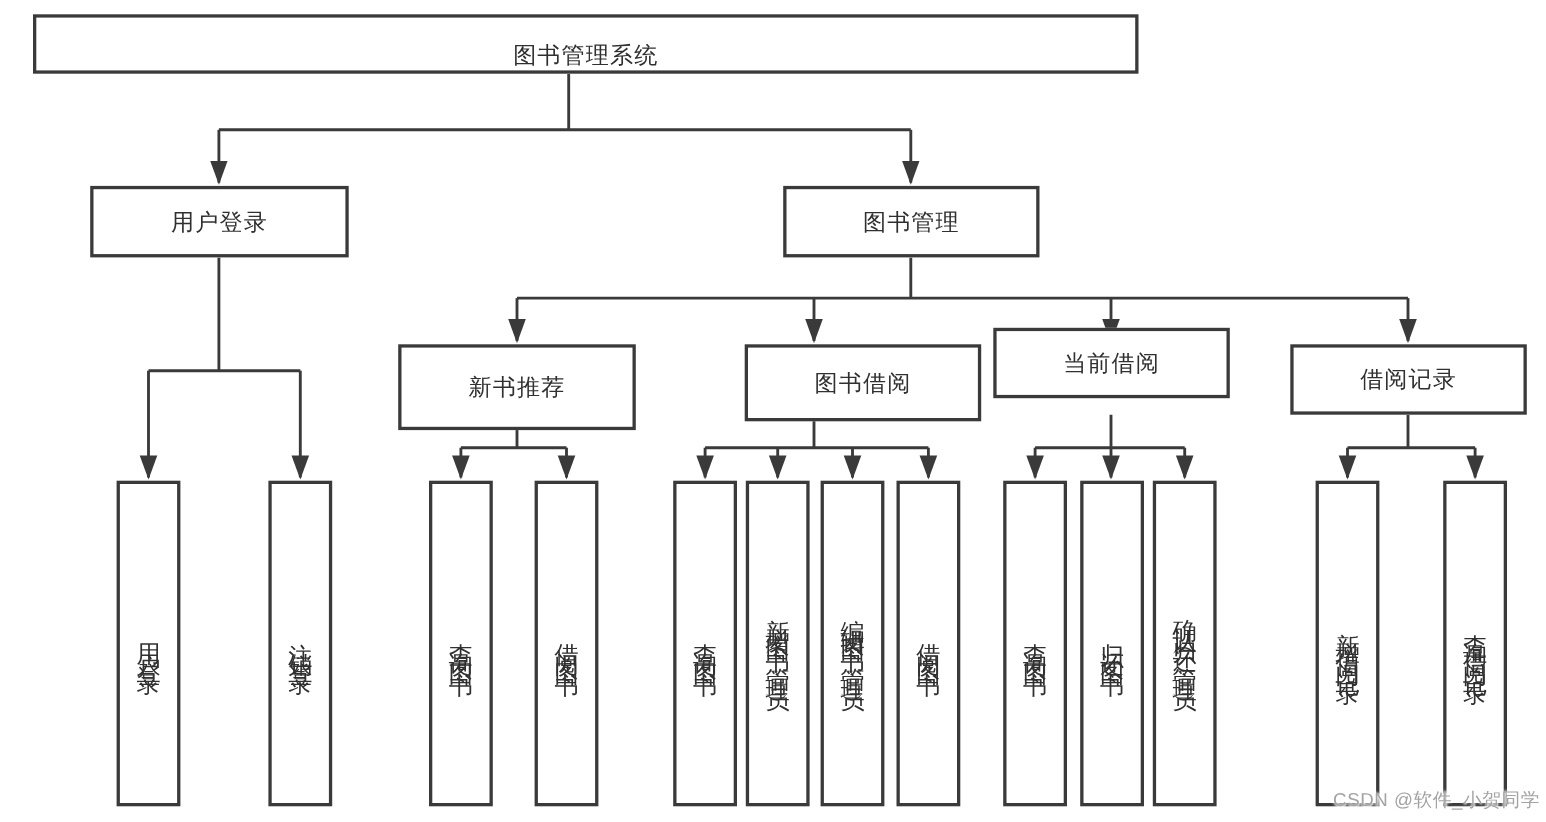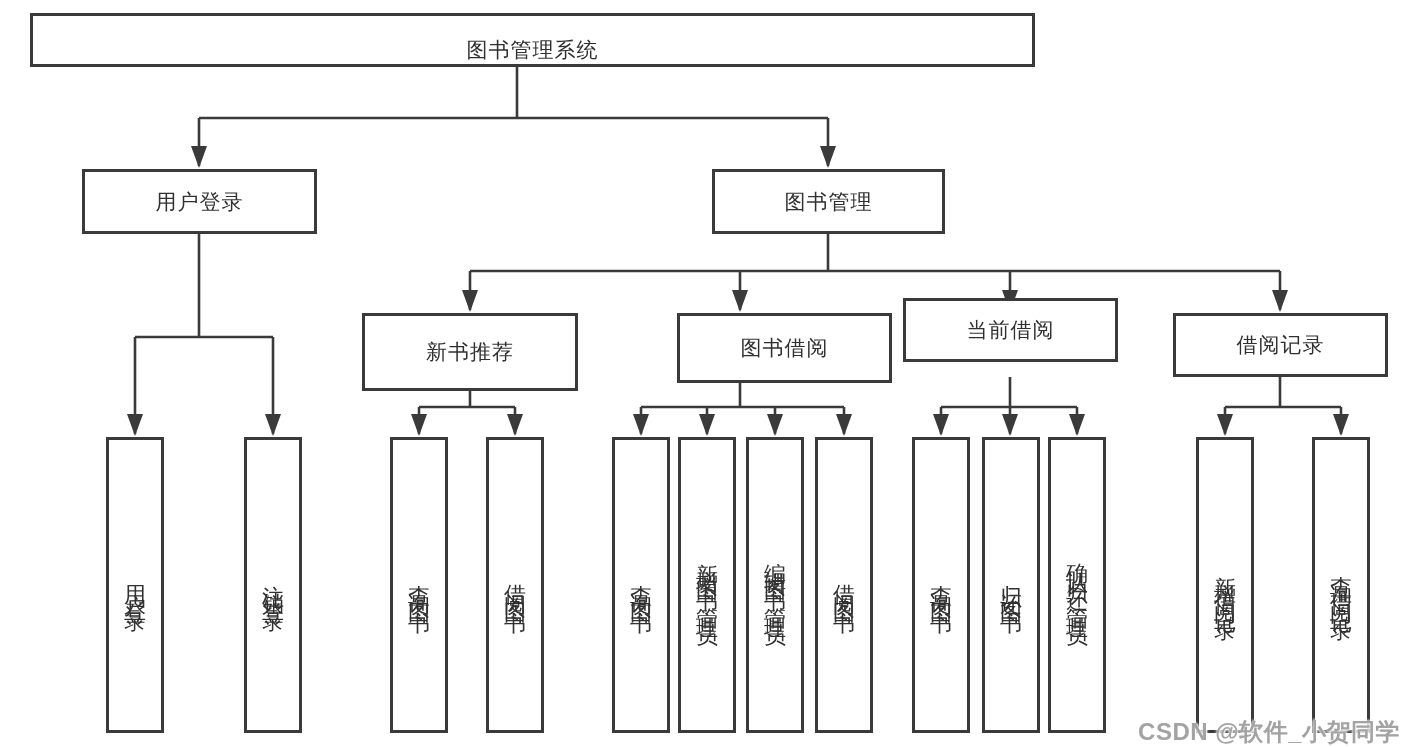--- a/index.html
+++ b/index.html
@@ -26,23 +26,22 @@
   .b-l3b{left:633px;top:313px;width:215px;height:70px;margin-left:44px;}
   .b-l3c{left:903px;top:298px;width:215px;height:64px;}
   .b-l3d{left:1173px;top:313px;width:215px;height:64px;}
   .leaf{top:437px;width:58px;height:296px;}
   .lf0{left:106px;}  .lf1{left:244px;}  .lf2{left:390px;}  .lf3{left:486px;}
   .lf4{left:612px;}  .lf5{left:678px;}  .lf6{left:746px;}  .lf7{left:815px;}
   .lf8{left:912px;}  .lf9{left:982px;}  .lf10{left:1048px;}
   .lf11{left:1196px;}.lf12{left:1312px;}
   .watermark{
     position:absolute;right:5px;top:716px;z-index:5;
-    font-size:24px;color:#a3a3a3;letter-spacing:0.5px;white-space:nowrap;
+    font-size:17px;color:#a3a3a3;letter-spacing:0.5px;white-space:nowrap;
     text-shadow:0 0 3px #ffffff,0 0 3px #ffffff,1px 1px 2px #ffffff;
-    font-weight:bold;
   }
 </style>
 </head>
 <body>
 
 <div class="canvas">
 
   <svg class="connectors" width="1405" height="747" viewBox="0 0 1405 747">
     <defs>
       <marker id="arw" markerUnits="userSpaceOnUse" markerWidth="26" markerHeight="20" refX="20" refY="9" orient="auto">

